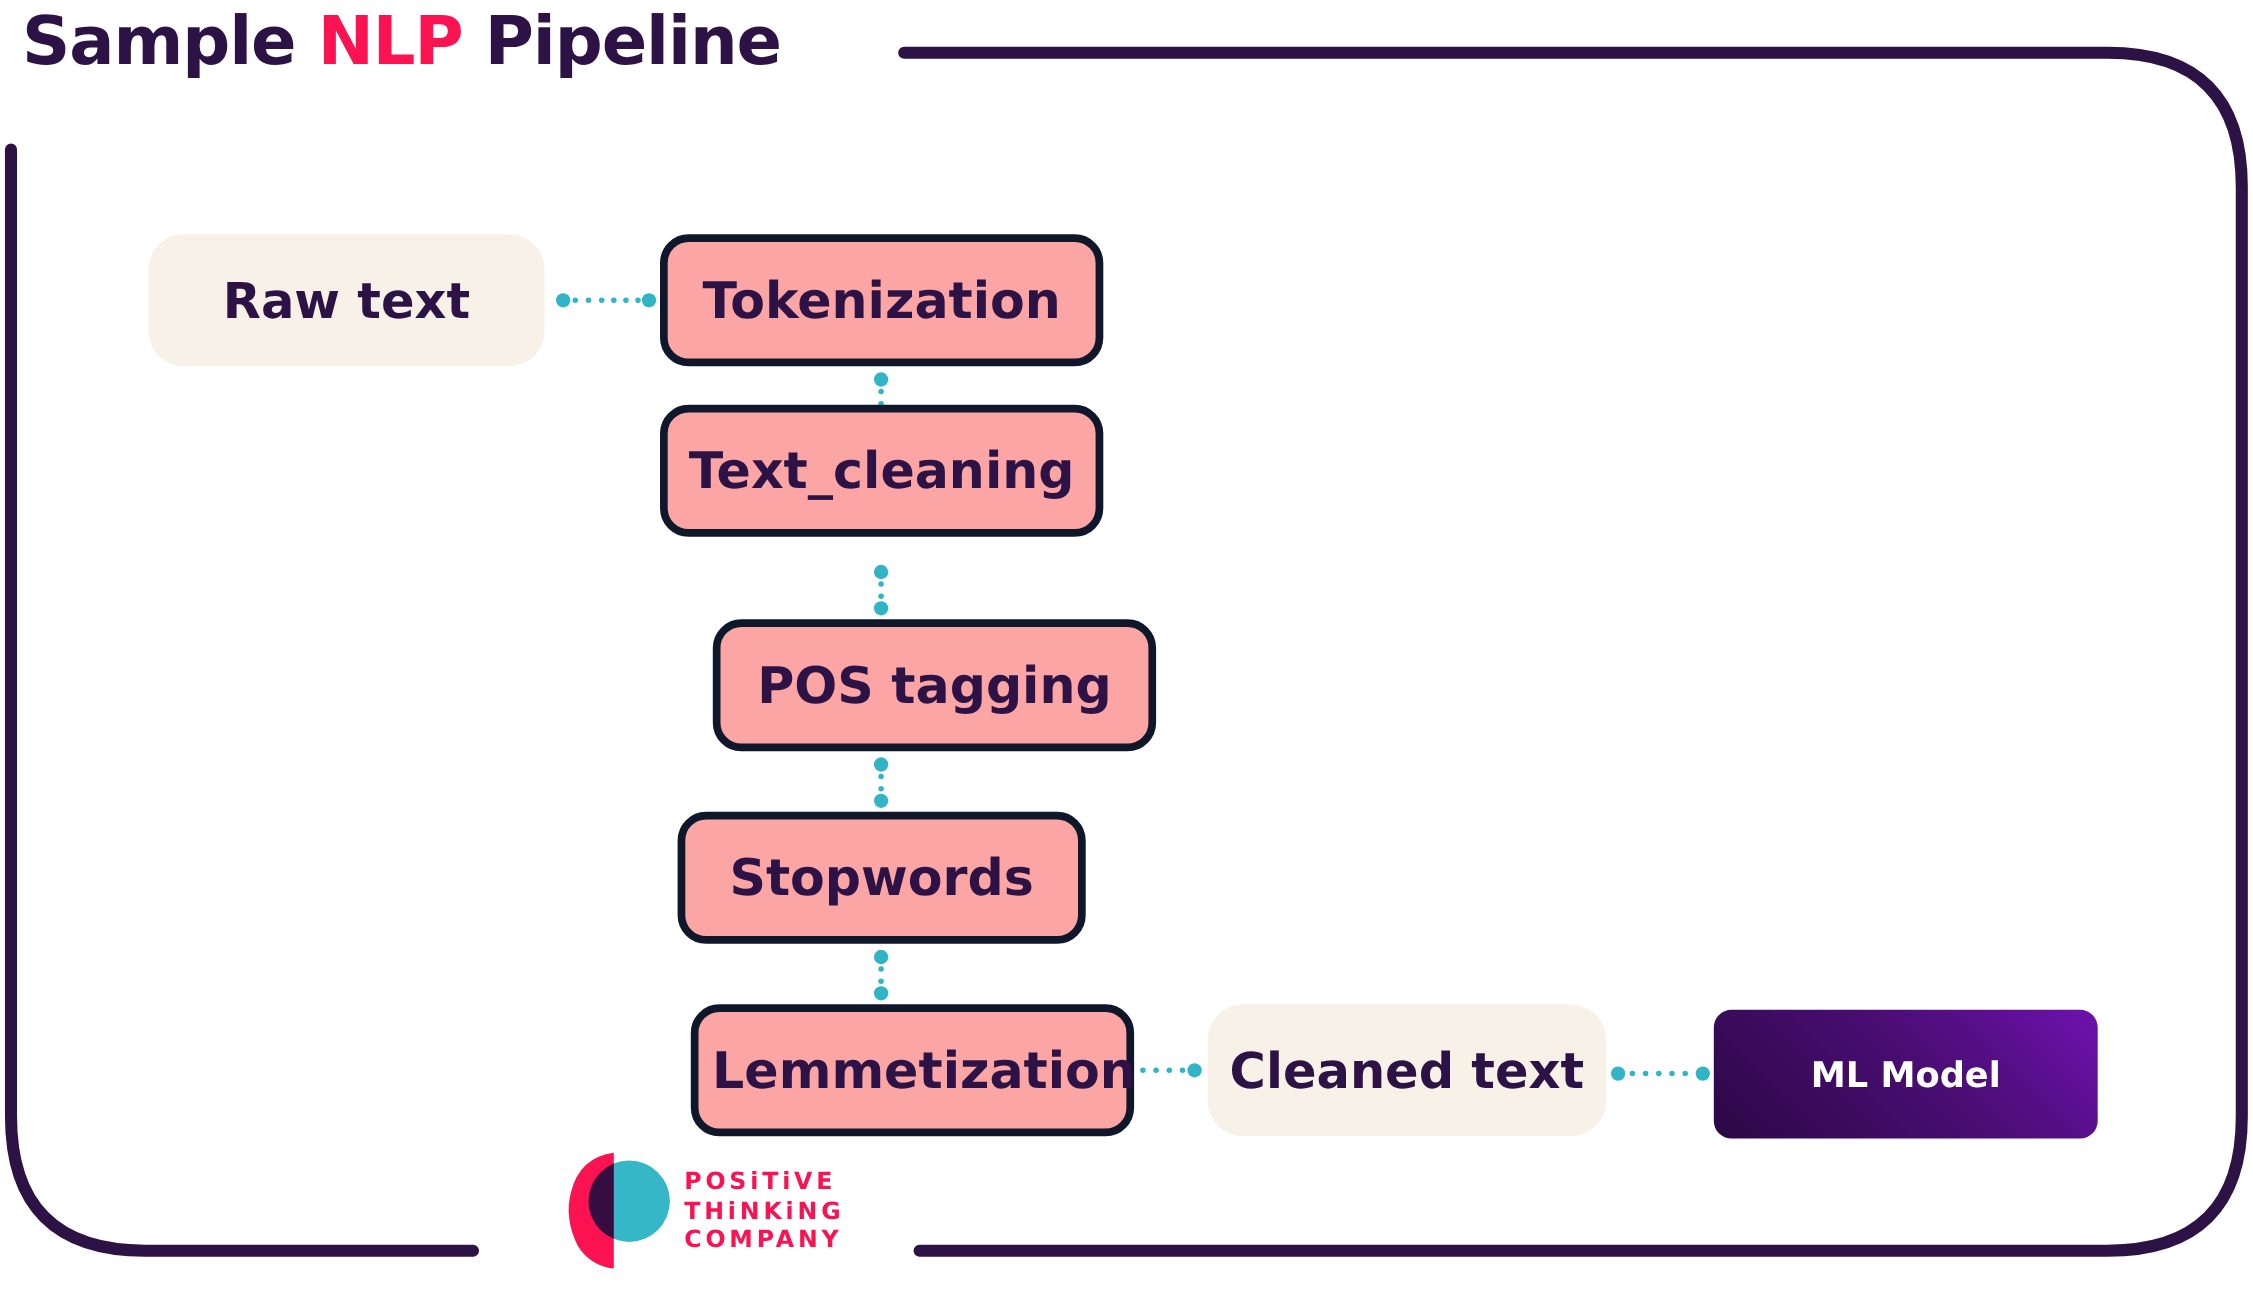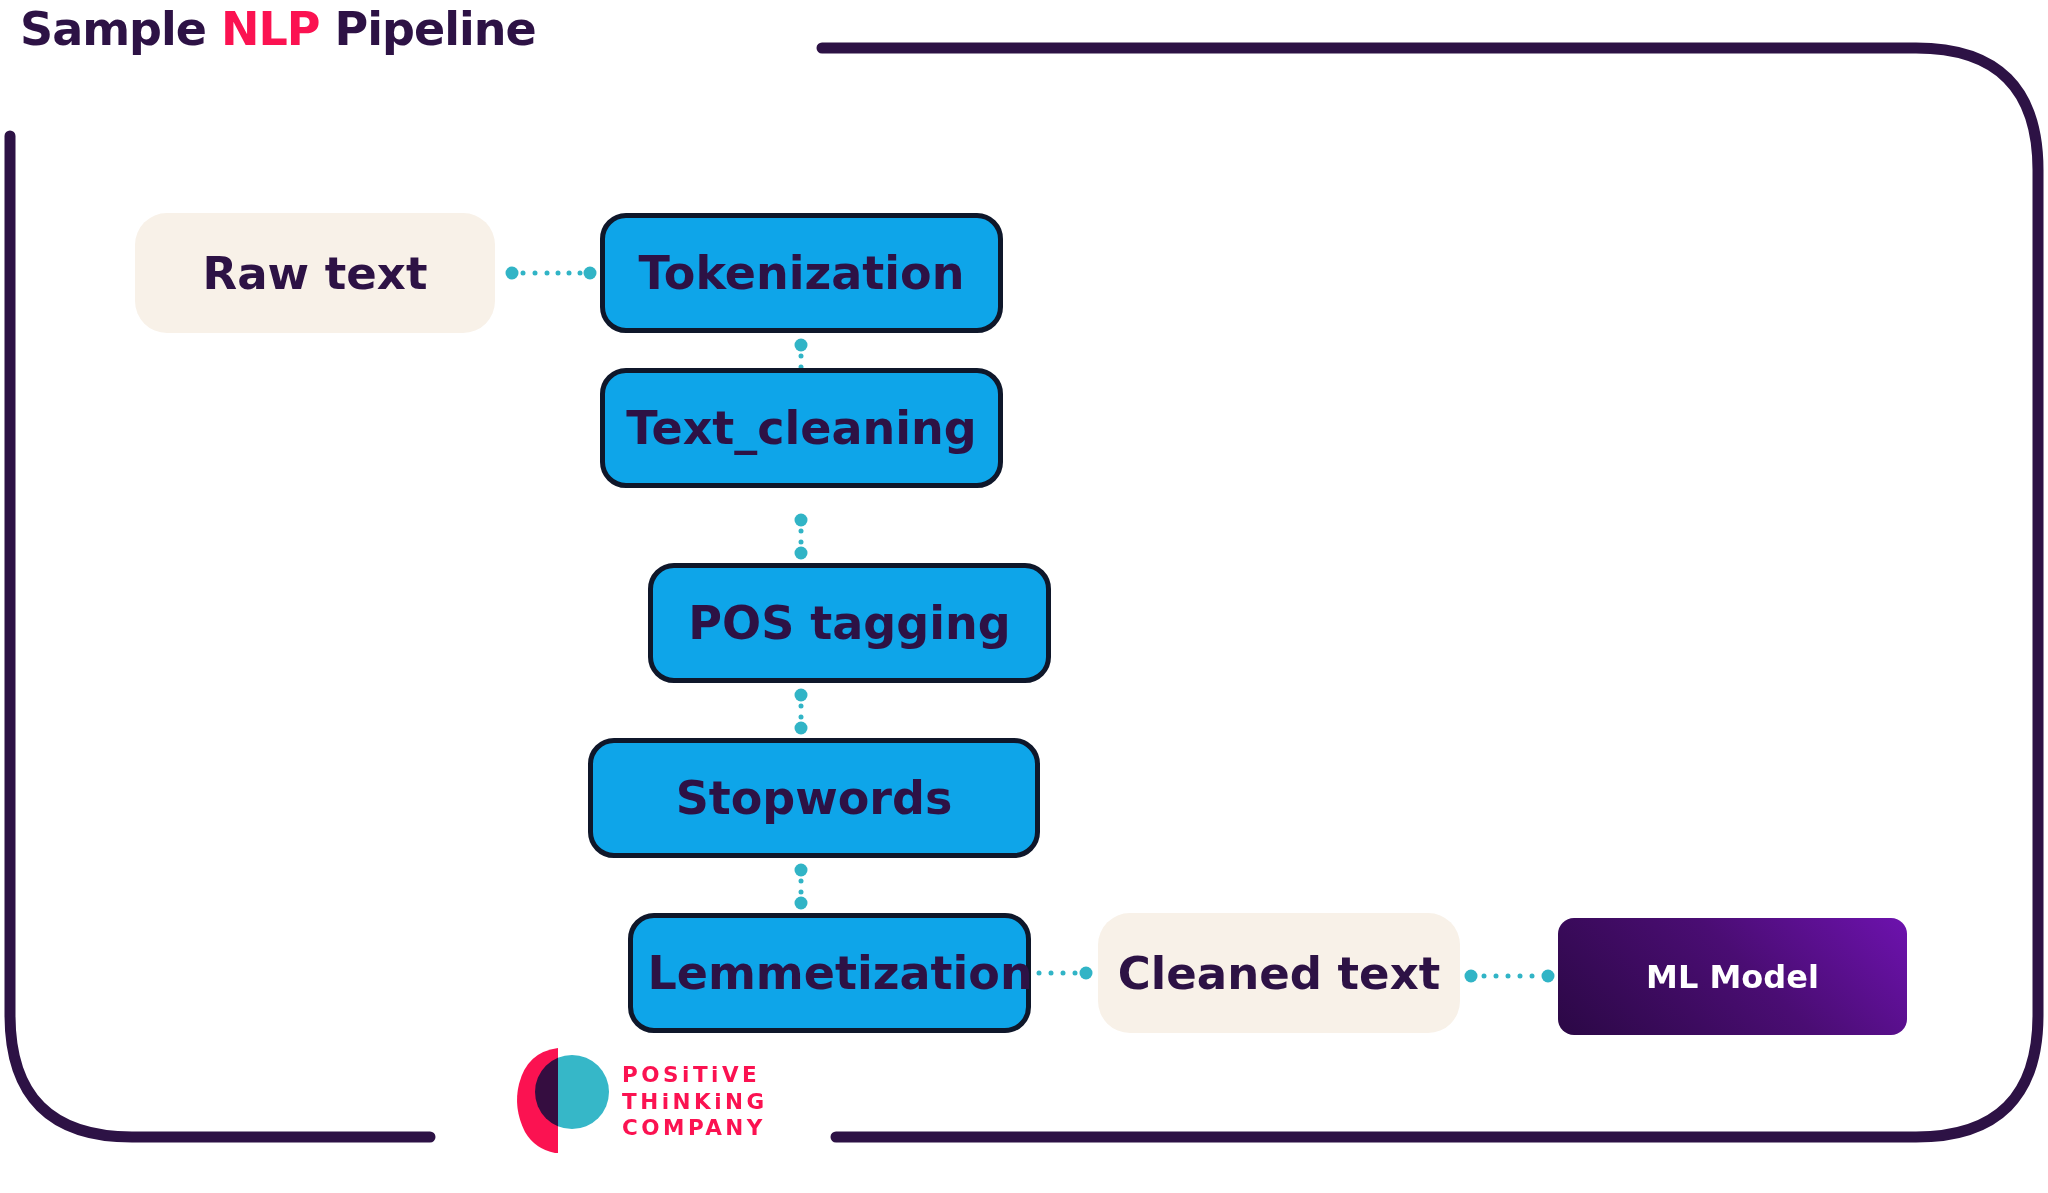--- a/index.html
+++ b/index.html
@@ -6,46 +6,46 @@
   #canvas{
     position:relative;
     width:2048px;height:1193px;
     background:#ffffff;
     overflow:hidden;
     font-family:"DejaVu Sans","Liberation Sans",sans-serif;
   }
   
   .title{
     position:absolute;left:20px;top:2px;
-    font-size:46px;font-weight:bold;letter-spacing:-1px;
+    font-size:61px;font-weight:bold;letter-spacing:-1px;
     color:#2d1245;white-space:nowrap;
   }
   .title .accent{color:#fb1251;}
   
   .frame-svg{position:absolute;left:0;top:0;width:2048px;height:1193px;pointer-events:none;}
   
   .node{
     position:absolute;display:flex;align-items:center;justify-content:center;
     font-weight:bold;color:#2d1245;box-sizing:border-box;white-space:nowrap;
   }
   .node-io{
     background:#f8f1e8;border-radius:32px;font-size:45px;
   }
   .node-step{
-    background:#0ea5e9;border:5px solid #0f172a;border-radius:26px;font-size:46px;
+    background:#fca5a5;border:7px solid #0f172a;border-radius:26px;font-size:46px;
   }
   .node-model{
     background:linear-gradient(45deg,#2b0845 0%,#4a0d73 55%,#6d12ae 100%);
     border-radius:16px;color:#ffffff;font-size:32px;
   }
   #node-raw-text      {left:135px; top:213px; width:360px; height:120px;}
   #node-tokenization  {left:600px; top:213px; width:403px; height:120px;}
   #node-text-cleaning {left:600px; top:368px; width:403px; height:120px;}
   #node-pos-tagging   {left:600px; top:563px; width:403px; height:120px;margin-left:48px;}
-  #node-stopwords     {left:588px; top:738px; width:452px; height:120px;}
+  #node-stopwords     {left:616px; top:738px; width:371px; height:120px;}
   #node-lemmetization {left:628px; top:913px; width:403px; height:120px;padding-left:21px;}
   #node-cleaned-text  {left:1098px;top:913px; width:362px; height:120px;}
   #node-ml-model      {left:1558px;top:918px; width:349px; height:117px;}
   
   .logo{position:absolute;left:505px;top:1042px;width:300px;height:115px;}
   .logo-mark{position:absolute;left:0;top:0;width:110px;height:115px;}
   .logo-circle{
     position:absolute;left:30px;top:13px;width:74px;height:74px;
     background:#36b7c8;border-radius:50%;mix-blend-mode:multiply;
   }

